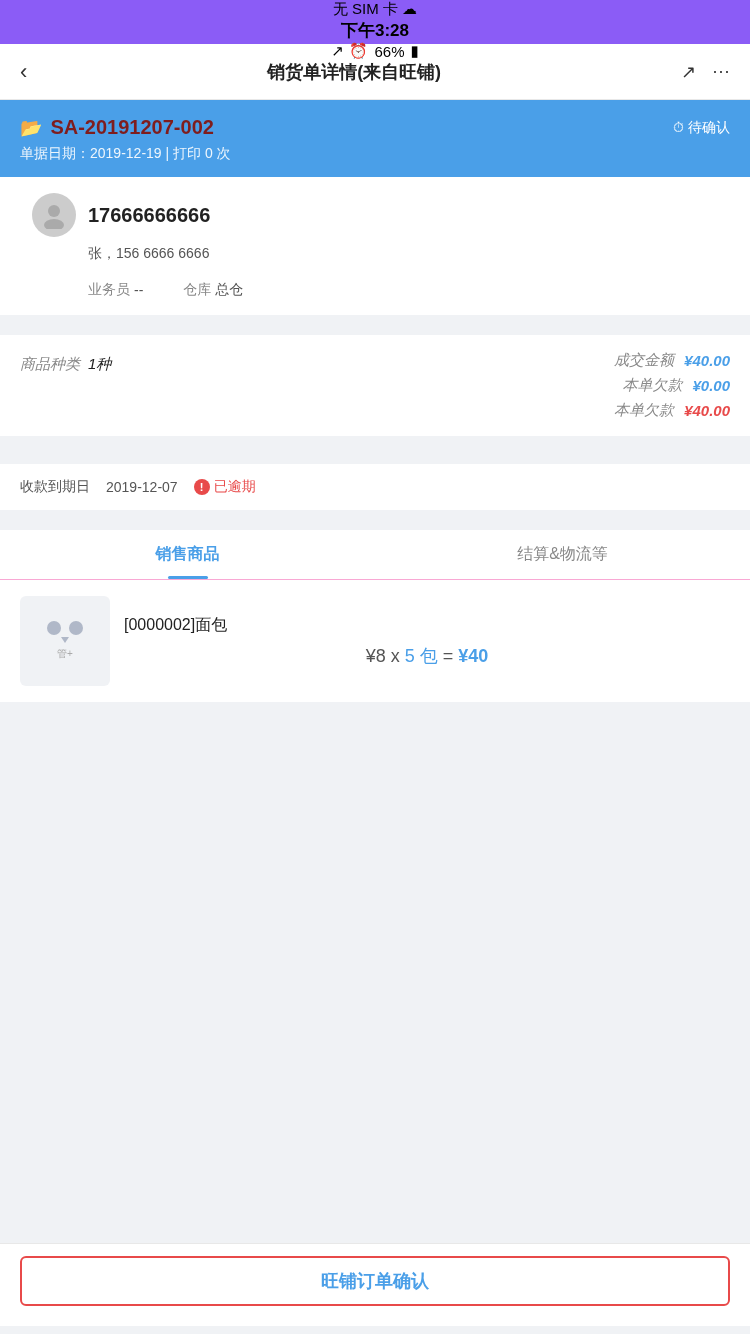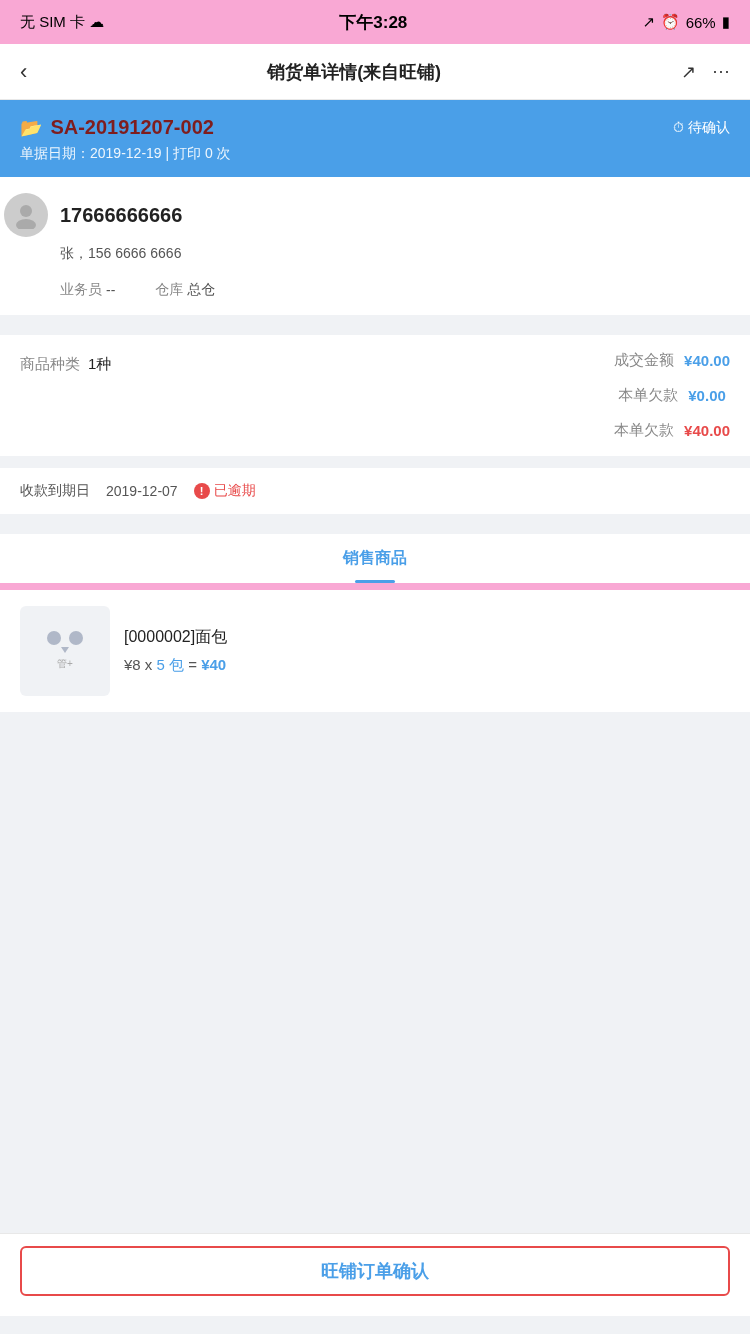--- a/index.html
+++ b/index.html
@@ -8,28 +8,29 @@
       font-family: -apple-system, "PingFang SC", "Helvetica Neue", Arial, sans-serif;
       background: #f0f2f5;
       width: 750px;
       min-height: 1334px;
       position: relative;
       overflow-x: hidden;
     }
 
     
     .status-bar {
-      background: #f9a8d4;
+      background: #8b5cf6;
       height: 44px;
       display: flex;
       align-items: center;
       justify-content: space-between;
       padding: 0 20px;
       font-size: 15px;
       font-weight: 500;
+      flex-direction: column;
     }
     .status-left { display: flex; align-items: center; gap: 8px; }
     .status-center { font-size: 17px; font-weight: 600; }
     .status-right { display: flex; align-items: center; gap: 6px; }
 
     
     .nav-bar {
       background: #fff;
       height: 56px;
       display: flex;
@@ -98,21 +99,21 @@
 
     
     .card {
       background: #fff;
       margin-bottom: 10px;
     }
 
     
     .customer-section {
       background: #fff;
-      padding: 16px 4px;
+      padding: 16px 32px;
       margin-bottom: 10px;
     }
     .customer-row {
       display: flex;
       align-items: center;
       gap: 12px;
       margin-bottom: 8px;
     }
     .avatar {
       width: 44px;
@@ -149,40 +150,41 @@
       display: flex;
       align-items: center;
       gap: 4px;
     }
     .meta-label { color: #888; }
 
     
     .summary-section {
       background: #fff;
       padding: 16px 20px;
-      margin-bottom: 2px;
+      margin-bottom: 18px;
       display: flex;
       align-items: flex-start;
       justify-content: space-between;
+      font-style: italic;
     }
     .summary-left {
       display: flex;
       align-items: center;
       gap: 8px;
       font-size: 15px;
       color: #555;
       padding-top: 4px;
     }
     .summary-label { color: #888; }
     .summary-value { color: #222; font-weight: 500; }
     .summary-right {
       display: flex;
       flex-direction: column;
-      align-items: center;
-      gap: 16px;
+      align-items: flex-end;
+      gap: 6px;
     }
     .summary-row {
       display: flex;
       align-items: center;
       gap: 10px;
       font-size: 15px;
     }
     .summary-row-label { color: #888; }
     .amount-blue { color: #4a9fe8; font-weight: 600; }
     .amount-red { color: #e84a4a; font-weight: 600; }
@@ -218,21 +220,21 @@
       font-weight: 700;
     }
 
     
     .tabs-section {
       background: #fff;
       margin-bottom: 0;
     }
     .tabs-row {
       display: flex;
-      border-bottom: 7px solid #f9a8d4;
+      border-bottom: 1px solid #f9a8d4;
     }
     .tab-item {
       flex: 1;
       text-align: center;
       padding: 14px 0;
       font-size: 16px;
       cursor: pointer;
       position: relative;
       color: #888;
     }
@@ -299,36 +301,37 @@
       margin-top: 2px;
     }
     .product-info { flex: 1; }
     .product-name {
       font-size: 16px;
       color: #222;
       font-weight: 500;
       margin-bottom: 8px;
     }
     .product-price {
-      font-size: 15px;
+      font-size: 18px;
       color: #555;
+      text-align: center;
     }
     .price-qty { color: #4a9fe8; }
     .price-total { color: #4a9fe8; font-weight: 600; }
 
     
     .empty-area {
       background: #f0f2f5;
       height: 240px;
     }
 
     
     .bottom-bar {
       position: fixed;
-      bottom: 18px;
+      bottom: 8px;
       left: 0;
       width: 750px;
       background: #fff;
       padding: 12px 20px 20px;
       border-top: 1px solid #e8e8e8;
     }
     .confirm-btn {
       width: 100%;
       height: 50px;
       border: 2px solid #e84a4a;
@@ -443,20 +446,23 @@
     <span>已逾期</span>
   </div>
 </div>
 
 <div class="divider"></div>
 
 <div class="tabs-section card">
   <div class="tabs-row">
     <div class="tab-item active">
       <span>销售商品</span>
+    </div>
+    <div class="tab-item">
+      <span>结算&amp;物流等</span>
     </div>
   </div>
 </div>
 
 <div class="product-section card">
   <div class="product-thumb">
     <div class="product-thumb-owl">
       <div class="owl-eyes">
         <div class="owl-eye"></div>
         <div class="owl-eye"></div>

